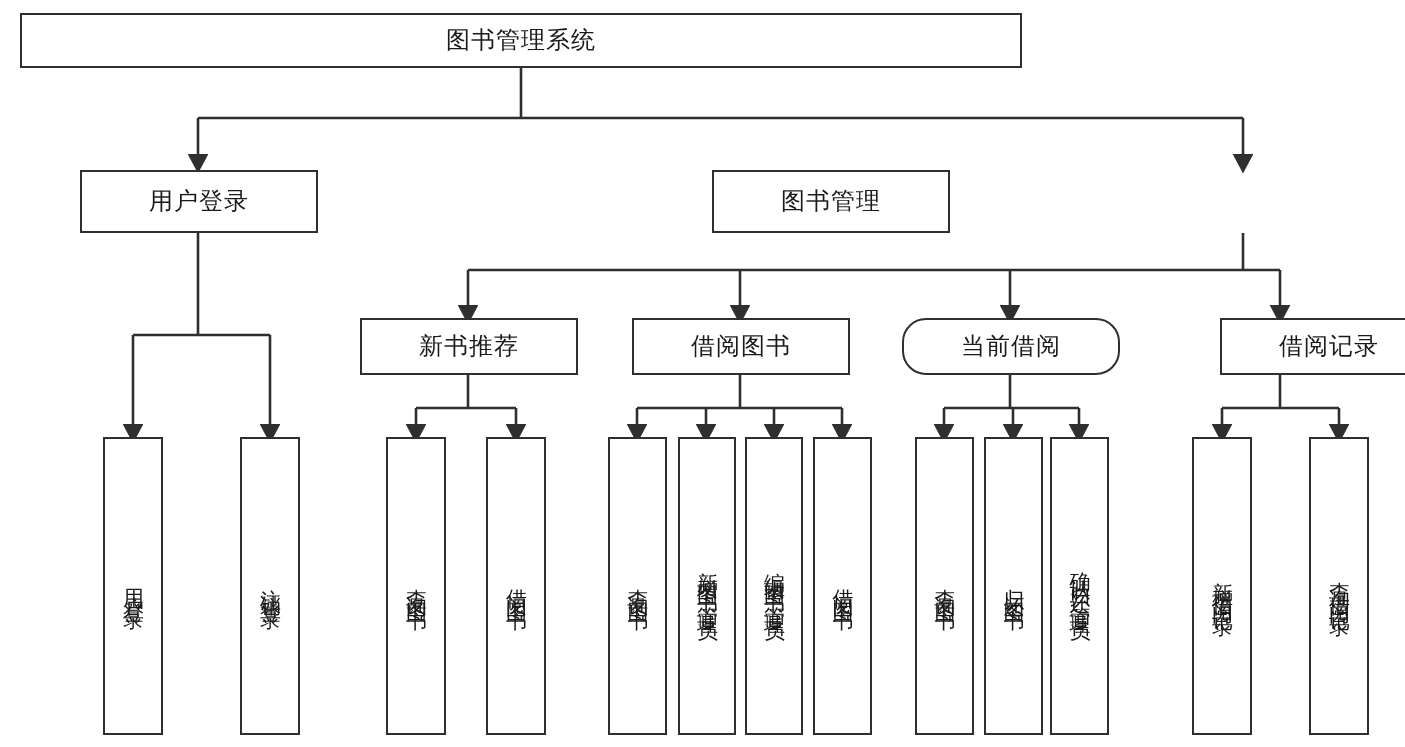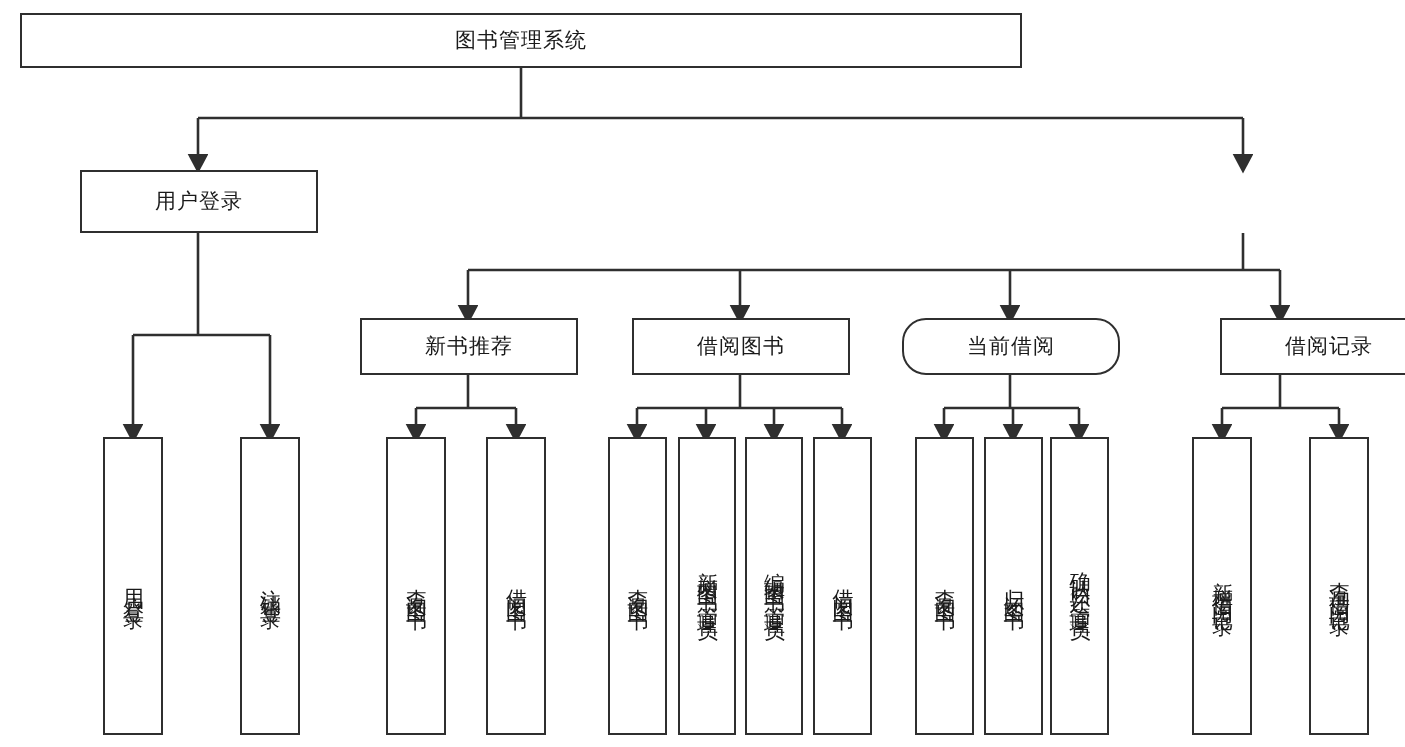--- a/index.html
+++ b/index.html
@@ -29,21 +29,21 @@
     position: absolute;
     box-sizing: border-box;
     border: 2.5px solid #2f2f2f;
     background: #ffffff;
     display: flex;
     align-items: center;
     justify-content: center;
     color: #1a1a1a;
   }
   .node.horiz .node-label {
-    font-size: 21px;
+    font-size: 24px;
     line-height: 1.1;
     letter-spacing: 1px;
     white-space: nowrap;
   }
   .node.vert {
     align-items: center;
     justify-content: center;
   }
   .node.vert .node-label {
     writing-mode: vertical-rl;
@@ -122,20 +122,23 @@
   </svg>
 
   <div class="node horiz" style="left:20px; top:13px; width:1002px; height:55px;">
     <span class="node-label">图书管理系统</span>
   </div>
 
   <div class="node horiz" style="left:80px; top:170px; width:238px; height:63px;">
     <span class="node-label">用户登录</span>
   </div>
 
+  <div class="node horiz" style="left:712px; top:170px; width:238px; height:63px;">
+    <span class="node-label">图书管理</span>
+  </div>
 
   <div class="node horiz" style="left:360px; top:318px; width:218px; height:57px;">
     <span class="node-label">新书推荐</span>
   </div>
 
   <div class="node horiz" style="left:632px; top:318px; width:218px; height:57px;">
     <span class="node-label">借阅图书</span>
   </div>
 
   <div class="node horiz" style="left:902px; top:318px; width:218px; height:57px;border-radius:24px;">

